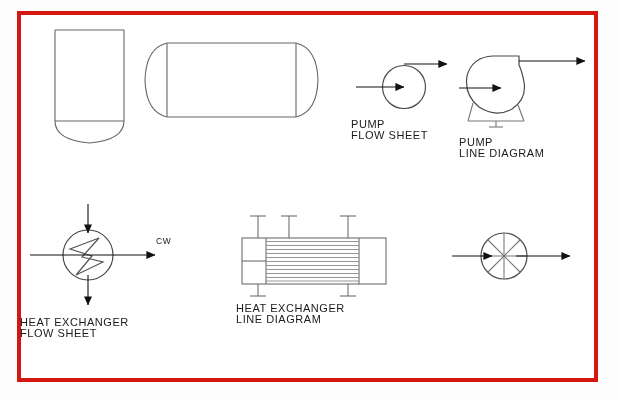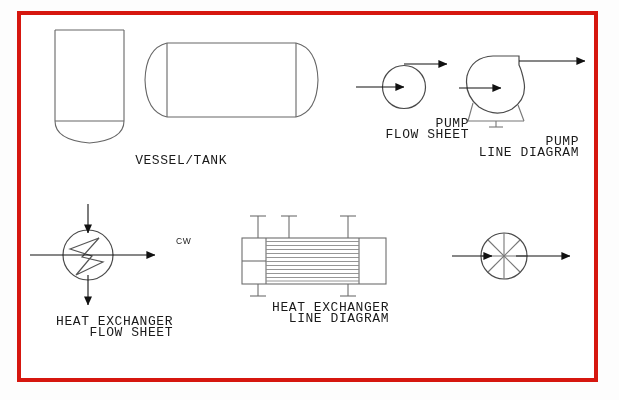--- a/index.html
+++ b/index.html
@@ -32,43 +32,43 @@
   #canvas-layer {
     position: absolute;
     left: 0;
     top: 0;
     width: 619px;
     height: 400px;
   }
   .caption {
     position: absolute;
     color: #1a1a1a;
-    font-family: Liberation Mono, monospace;
-    font-size: 13px;
+    font-family: Liberation Sans, sans-serif;
+    font-size: 11px;
     letter-spacing: 0.55px;
     line-height: 10.5px;
-    text-align: right;
+    text-align: left;
     white-space: pre-line;
     user-select: none;
   }
   .cap-vessel     { left: 82px;  top: 156px; width: 145px; }
   .cap-pumpfs     { left: 351px; top: 119px; width: 118px; }
   .cap-pumpld     { left: 459px; top: 137px; width: 120px; }
   .cap-hxfs       { left: 20px;  top: 317px; width: 153px; }
   .cap-hxld       { left: 236px; top: 303px; width: 153px; }
   .cap-fan        { left: 456px; top: 314px; width: 118px; }
   .inline-label {
     position: absolute;
     color: #1a1a1a;
     font-family: "Liberation Sans", sans-serif;
     font-size: 8.5px;
     letter-spacing: 0.55px;
     user-select: none;
   }
-  .lbl-cw { left: 176px; top: 236px; text-align: right; }
+  .lbl-cw { left: 156px; top: 236px; text-align: right; }
 </style>
 </head>
 <body>
 
 <div id="sheet">
 
   <div id="border-frame"></div>
 
   <svg id="canvas-layer" viewBox="0 0 619 400">
     <defs>
@@ -179,21 +179,20 @@
         <line x1="504" y1="233" x2="504" y2="279"></line>
         <line x1="481" y1="256" x2="527" y2="256"></line>
         <line x1="488" y1="240" x2="520" y2="272"></line>
         <line x1="488" y1="272" x2="520" y2="240"></line>
       </g>
       <line x1="452" y1="256" x2="492" y2="256" stroke="#111111" stroke-width="1.1" marker-end="url(#arrowSolid)"></line>
       <line x1="516" y1="256" x2="570" y2="256" stroke="#111111" stroke-width="1.1" marker-end="url(#arrowSolid)"></line>
     </g>
   </svg>
 
-  <div class="caption cap-vessel">VESSEL/TANK</div>
 
   <div class="caption cap-pumpfs">PUMP
 FLOW SHEET</div>
 
   <div class="caption cap-pumpld">PUMP
 LINE DIAGRAM</div>
 
   <div class="caption cap-hxfs">HEAT EXCHANGER
 FLOW SHEET</div>
 

